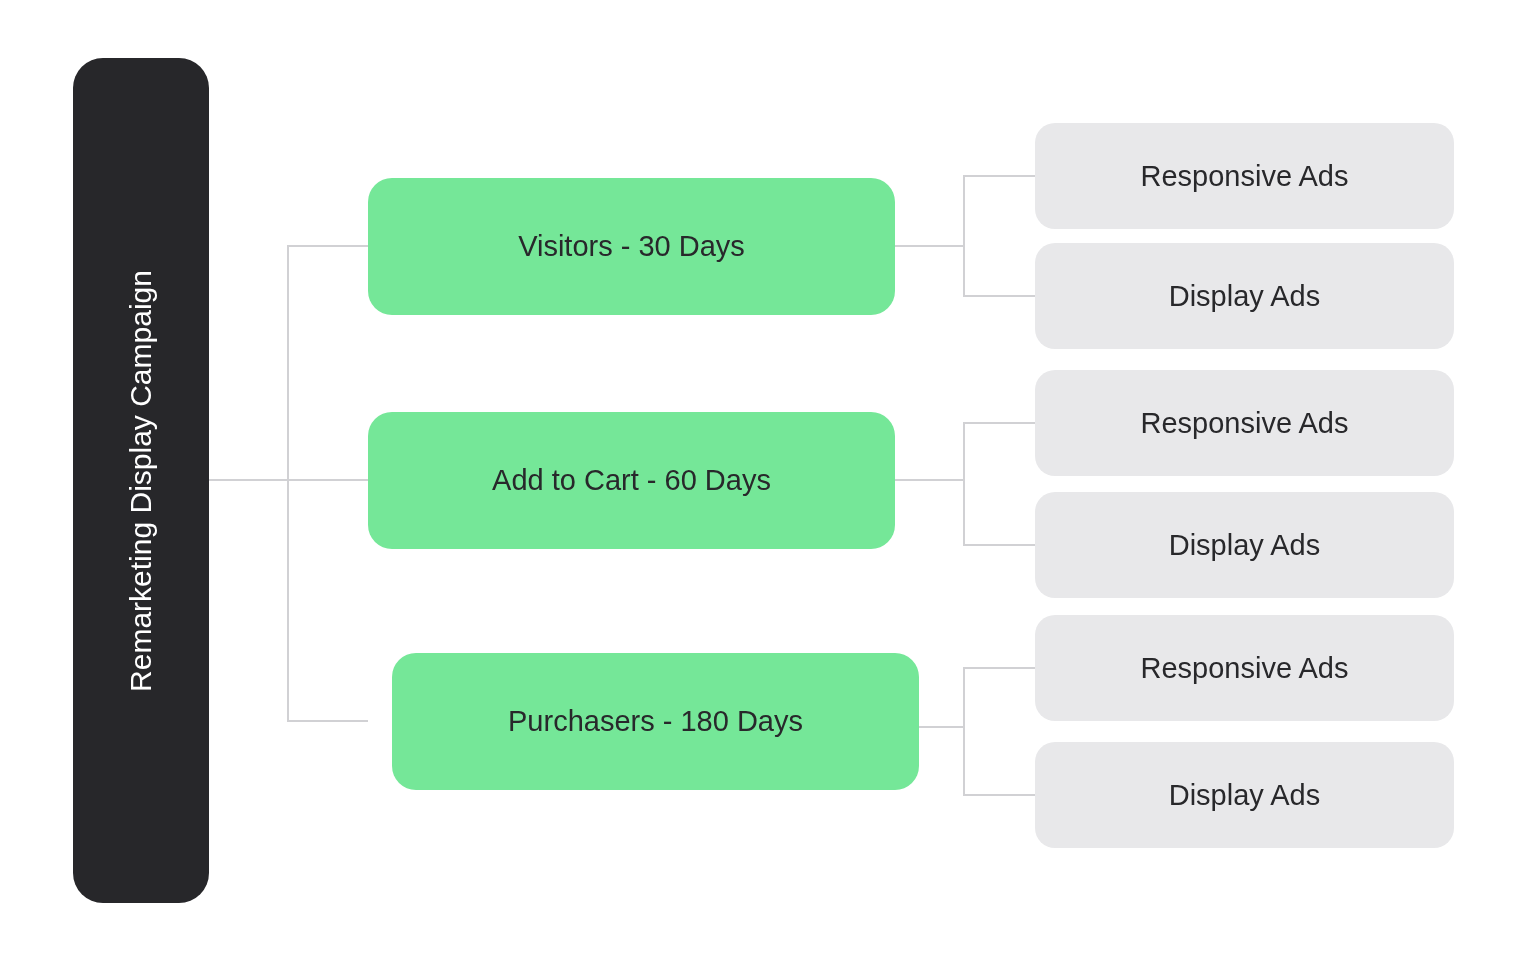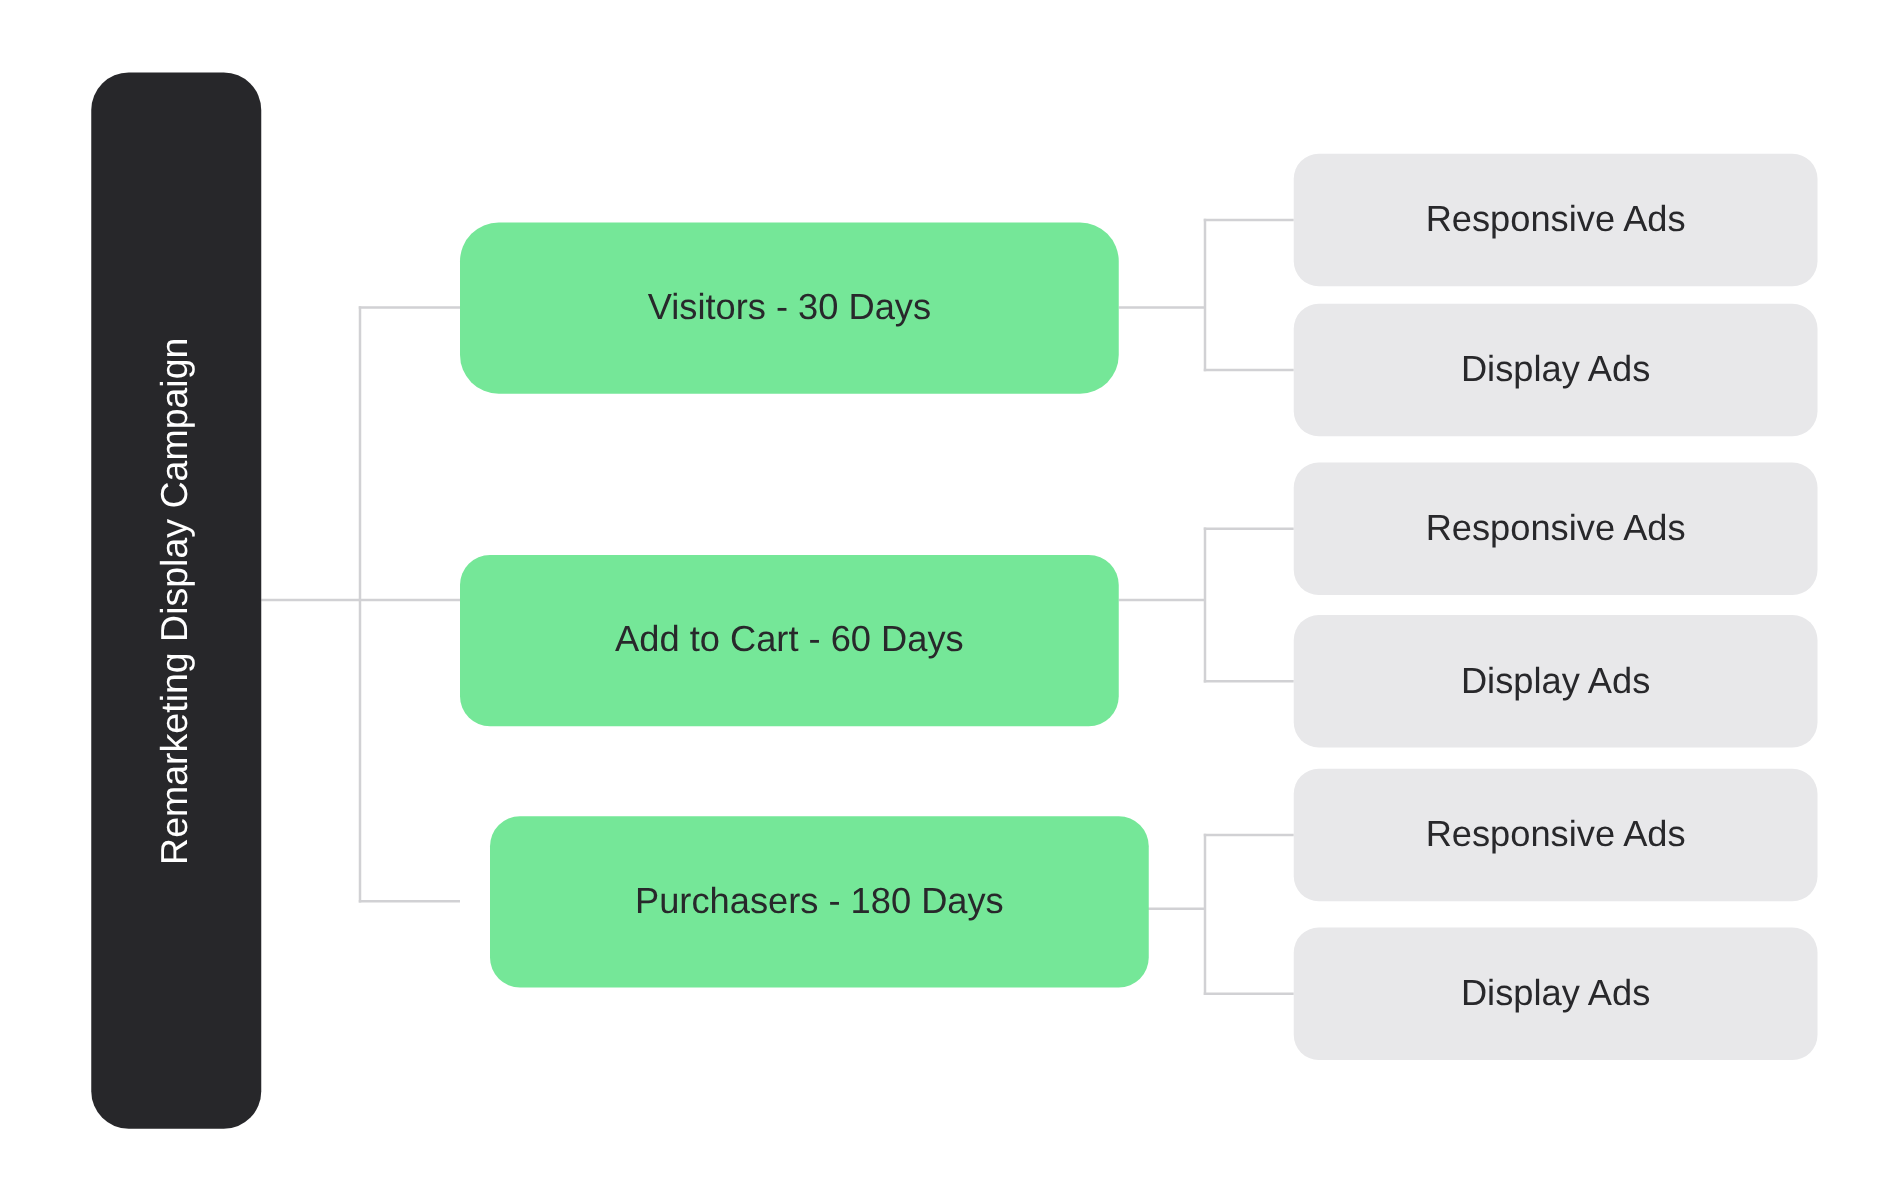--- a/index.html
+++ b/index.html
@@ -37,22 +37,22 @@
     font-size:30px;
     line-height:1;
   }
   .branch-node{
     left:368px;width:527px;height:137px;
     background:var(--branch-bg);
     border-radius:24px;
     color:var(--branch-text);
     font-size:29px;
   }
-  .branch-1{top:178px;border-radius:31px;}
-  .branch-2{top:412px;margin-top:32px;}
+  .branch-1{top:178px;}
+  .branch-2{top:412px;}
   .branch-3{top:653px;margin-left:24px;}
   .child-node{
     left:1035px;width:419px;height:106px;
     background:var(--child-bg);
     border-radius:20px;
     color:var(--child-text);
     font-size:29px;
   }
   .child-1a{top:123px;}
   .child-1b{top:243px;}

